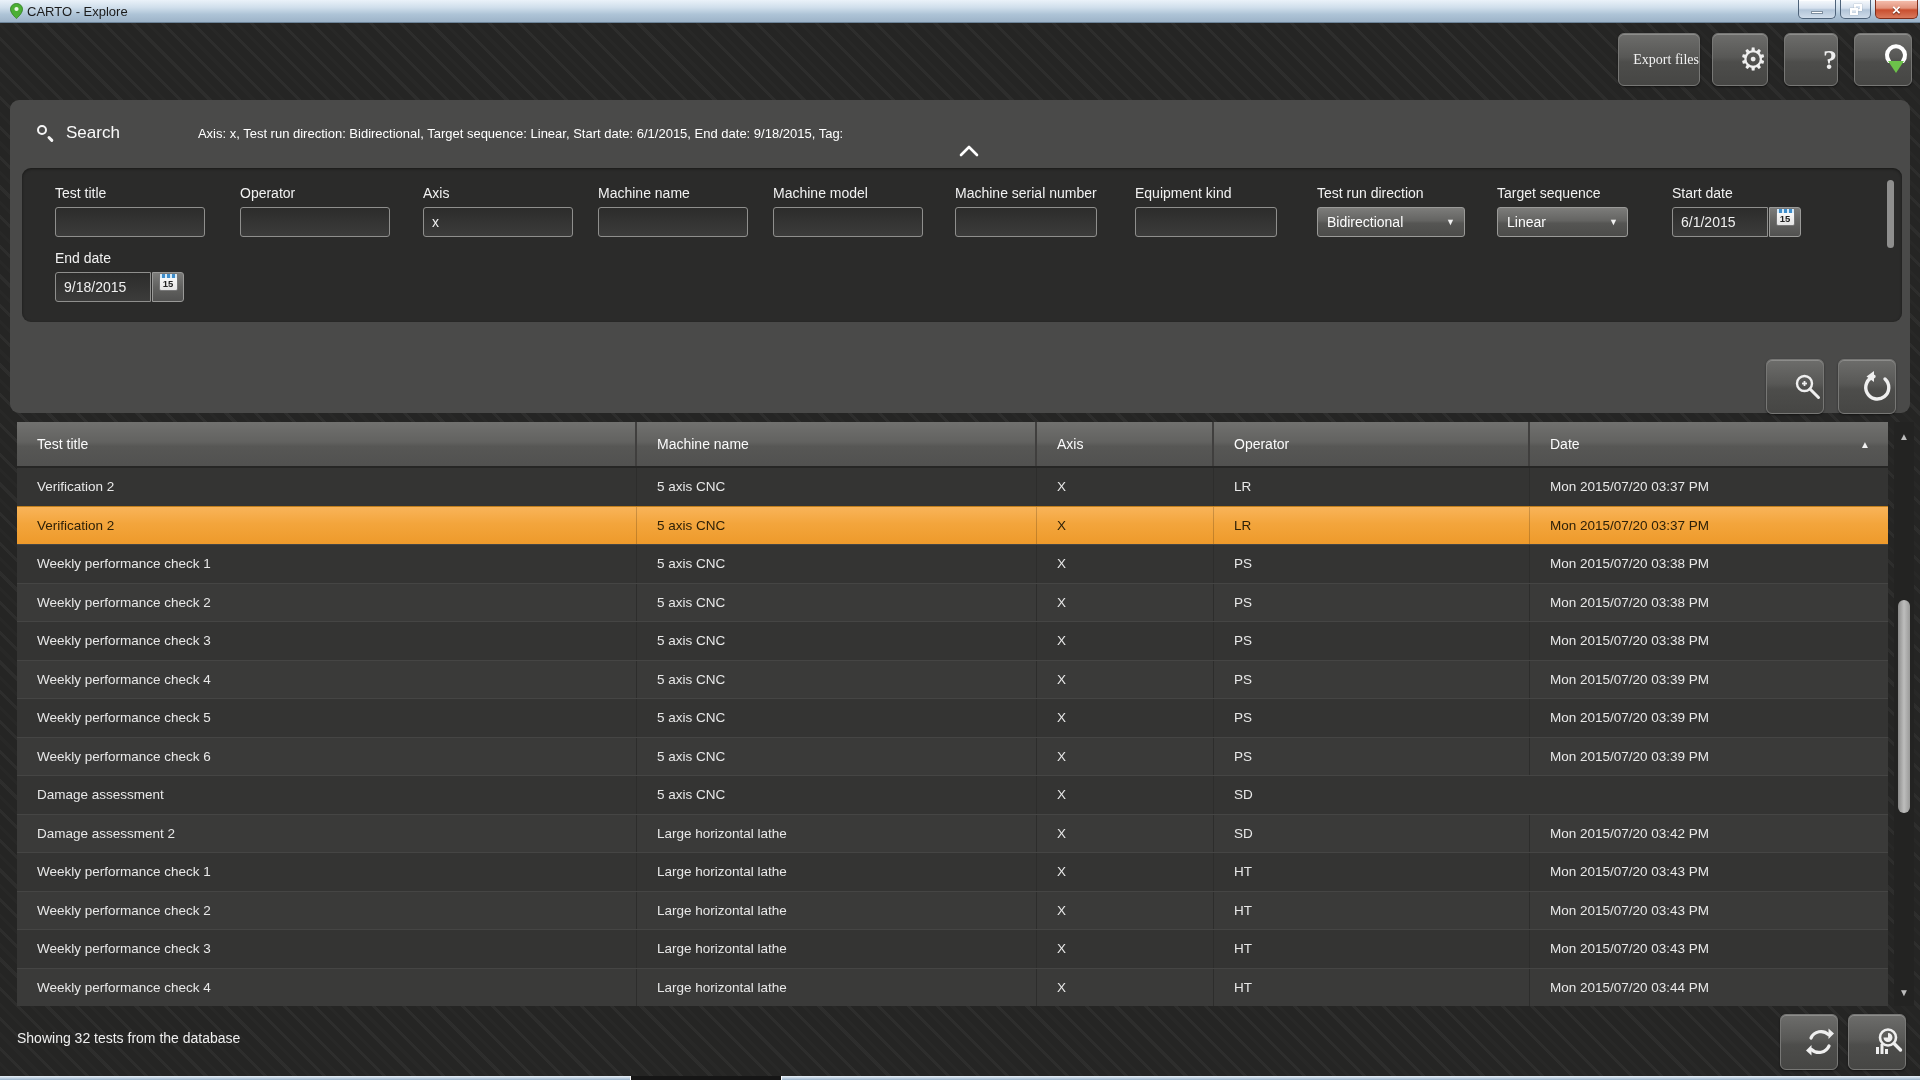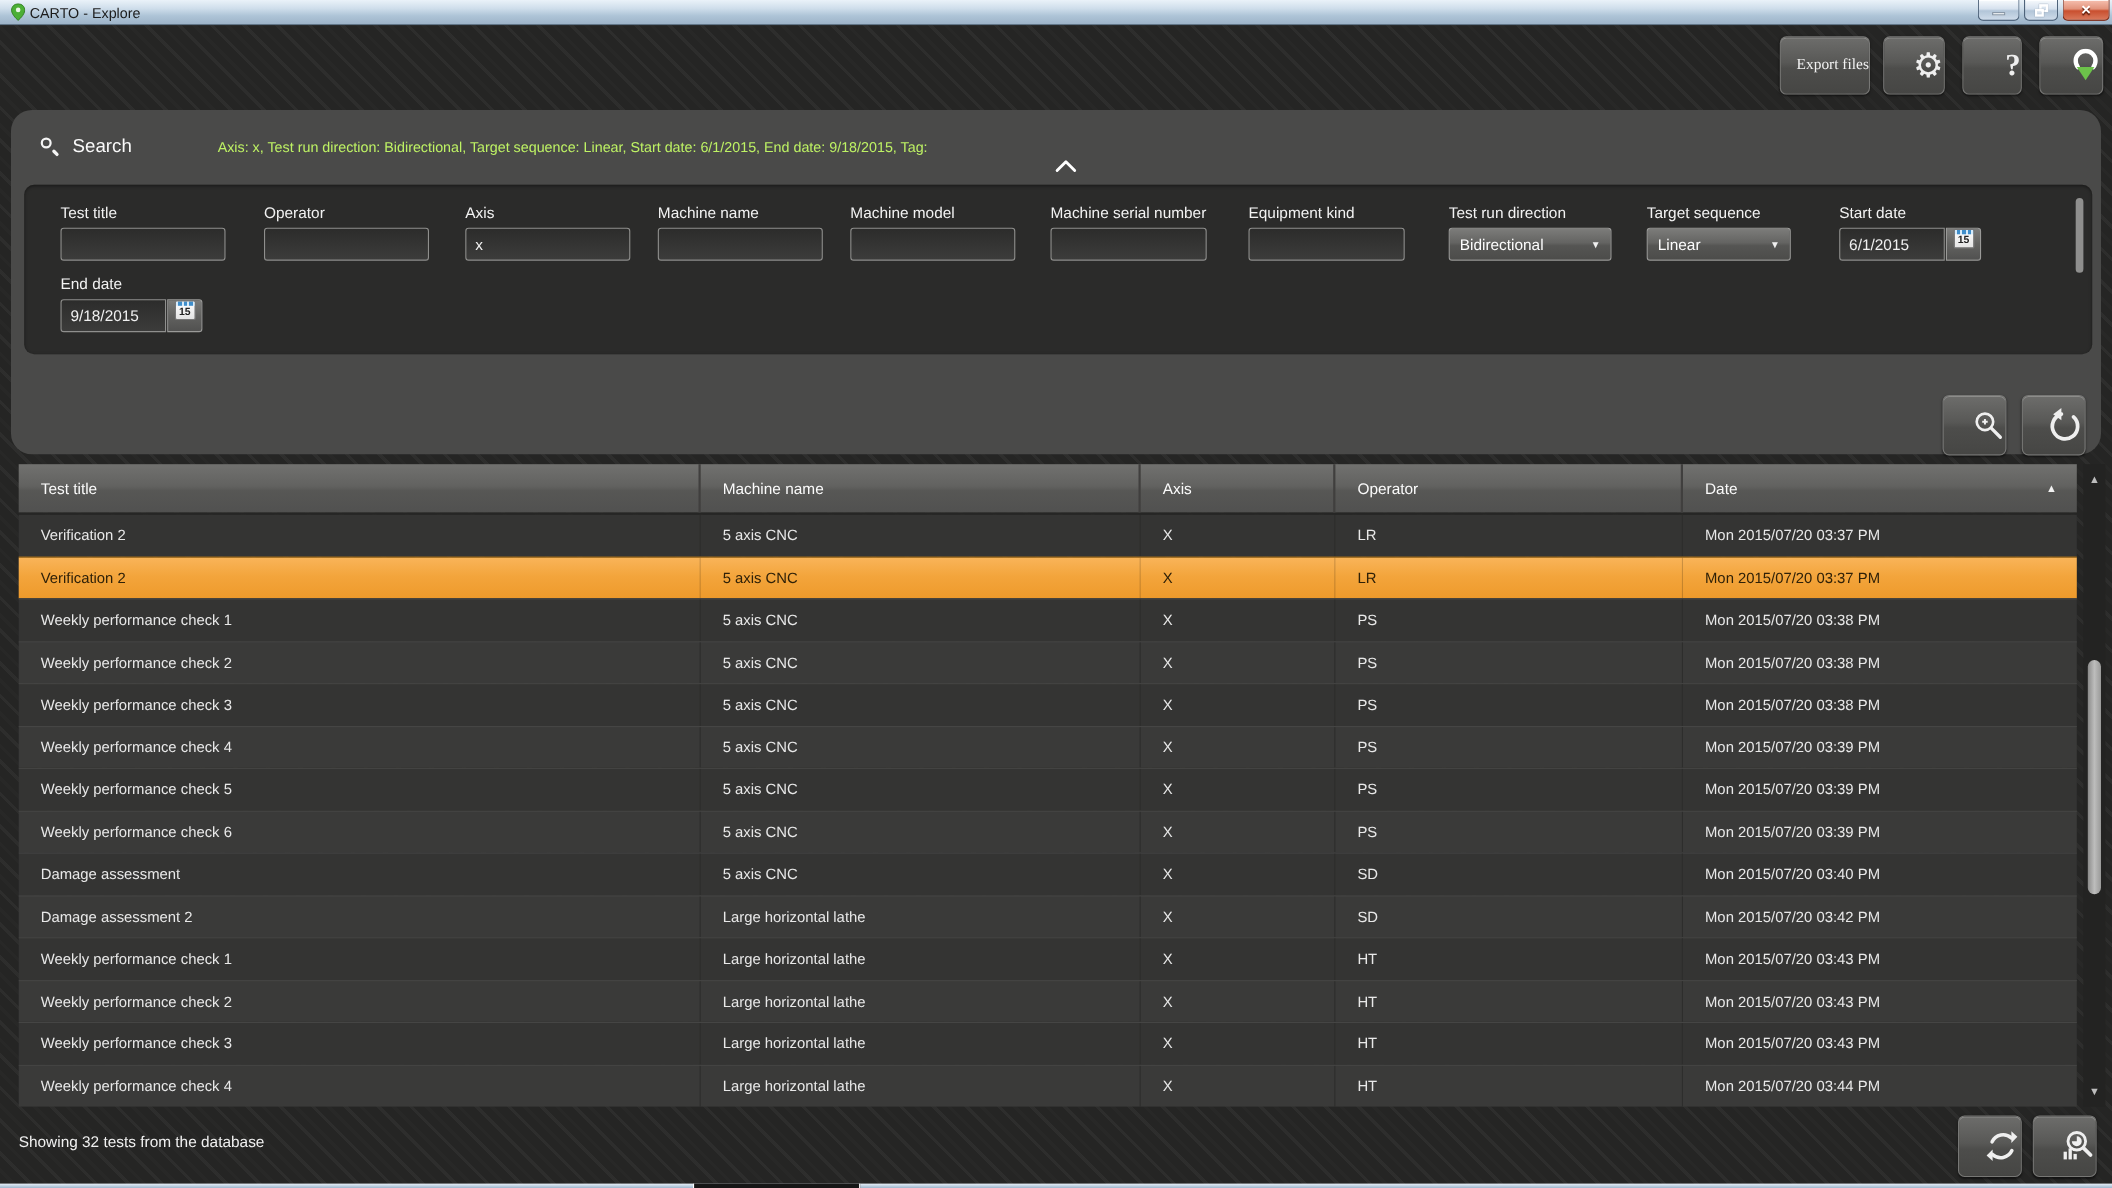--- a/index.html
+++ b/index.html
@@ -50,25 +50,25 @@
     border:1px solid #777775; border-radius:6px;
     box-shadow:inset 0 1px 0 rgba(255,255,255,.22), 0 1px 2px rgba(0,0,0,.5);
     color:#f0f0f0; display:flex; align-items:center; justify-content:flex-end;
     cursor:pointer; font-family:Liberation Serif, serif;
   }
   .gbtn .txt { font-size:14px; color:#f2f2f2; }
 
   
   .search-panel {
     position:absolute; left:10px; top:77px; width:1900px; height:313px;
-    background:#4a4a49; border-radius:19px;
+    background:#4a4a49; border-radius:9px;
   }
   .search-head { position:absolute; left:0; top:0; width:100%; height:66px; display:flex; align-items:center; }
   .search-title { font-size:17px; color:#fafafa; margin-left:12px; }
-  .search-summary { font-size:13px; color:#bef264; margin-left:78px; }
+  .search-summary { font-size:13px; color:#ffffff; margin-left:78px; }
   .mag-icon { position:relative; width:17px; height:17px; margin-left:27px; }
   .mag-icon .lens { position:absolute; left:0; top:0; width:10px; height:10px; border:2.4px solid #f5f5f5; border-radius:50%; }
   .mag-icon .stick { position:absolute; left:10.5px; top:10.5px; width:7px; height:2.8px; background:#f5f5f5; border-radius:2px; transform:rotate(45deg); transform-origin:0 50%; }
   .collapse-chevron { position:absolute; left:948px; top:44px; width:22px; height:14px; cursor:pointer; }
 
   .filter-panel {
     position:absolute; left:12px; top:68px; width:1880px; height:154px;
     background:#2b2b2a; border-radius:9px;
     box-shadow:inset 0 1px 3px rgba(0,0,0,.45);
   }
@@ -389,21 +389,20 @@
           <div class="tcell" style="width: 400px;">5 axis CNC</div>
           <div class="tcell" style="width: 177px;">X</div>
           <div class="tcell" style="width: 316px;">PS</div>
           <div class="tcell" style="width: 358px;">Mon 2015/07/20 03:39 PM</div>
         </div>
         <div class="trow">
           <div class="tcell" style="width: 620px;">Damage assessment</div>
           <div class="tcell" style="width: 400px;">5 axis CNC</div>
           <div class="tcell" style="width: 177px;">X</div>
           <div class="tcell" style="width: 316px;">SD</div>
-          <div class="tcell" style="width: 358px;">Mon 2015/07/20 03:40 PM</div>
         </div>
         <div class="trow">
           <div class="tcell" style="width: 620px;">Damage assessment 2</div>
           <div class="tcell" style="width: 400px;">Large horizontal lathe</div>
           <div class="tcell" style="width: 177px;">X</div>
           <div class="tcell" style="width: 316px;">SD</div>
           <div class="tcell" style="width: 358px;">Mon 2015/07/20 03:42 PM</div>
         </div>
         <div class="trow">
           <div class="tcell" style="width: 620px;">Weekly performance check 1</div>

